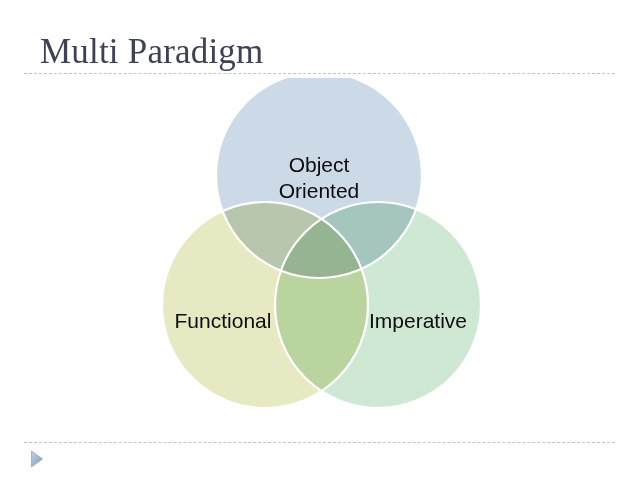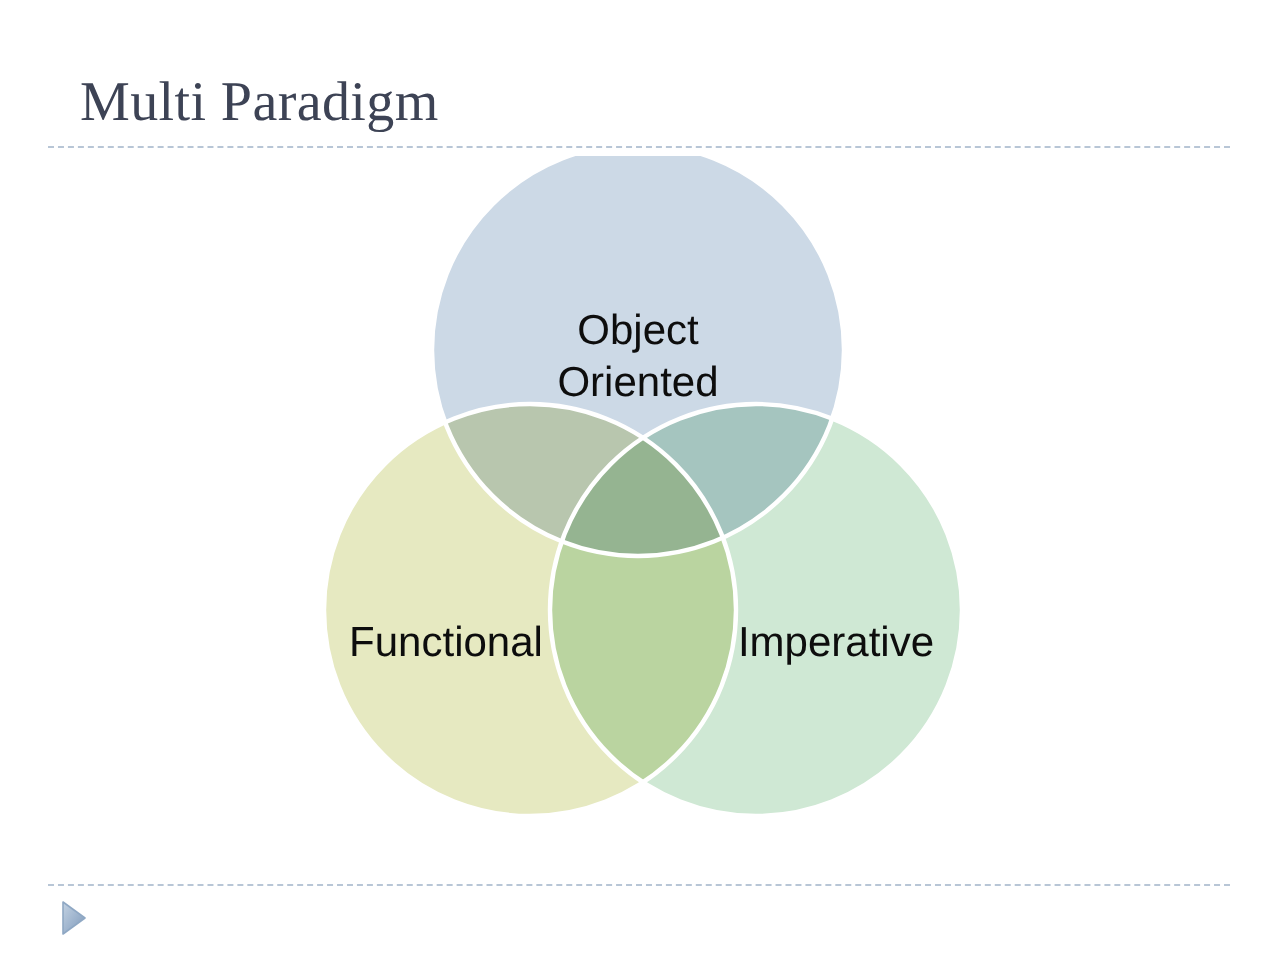--- a/index.html
+++ b/index.html
@@ -18,21 +18,21 @@
     background: #ffffff;
     overflow: hidden;
   }
 
   
   #slide-title {
     position: absolute;
     left: 40px;
     top: 36px;
     font-family: "Liberation Serif", serif;
-    font-size: 28px;
+    font-size: 35px;
     line-height: 32px;
     color: #3d4355;
     letter-spacing: 0.2px;
     white-space: nowrap;
   }
 
   
   .rule {
     position: absolute;
     left: 24px;

